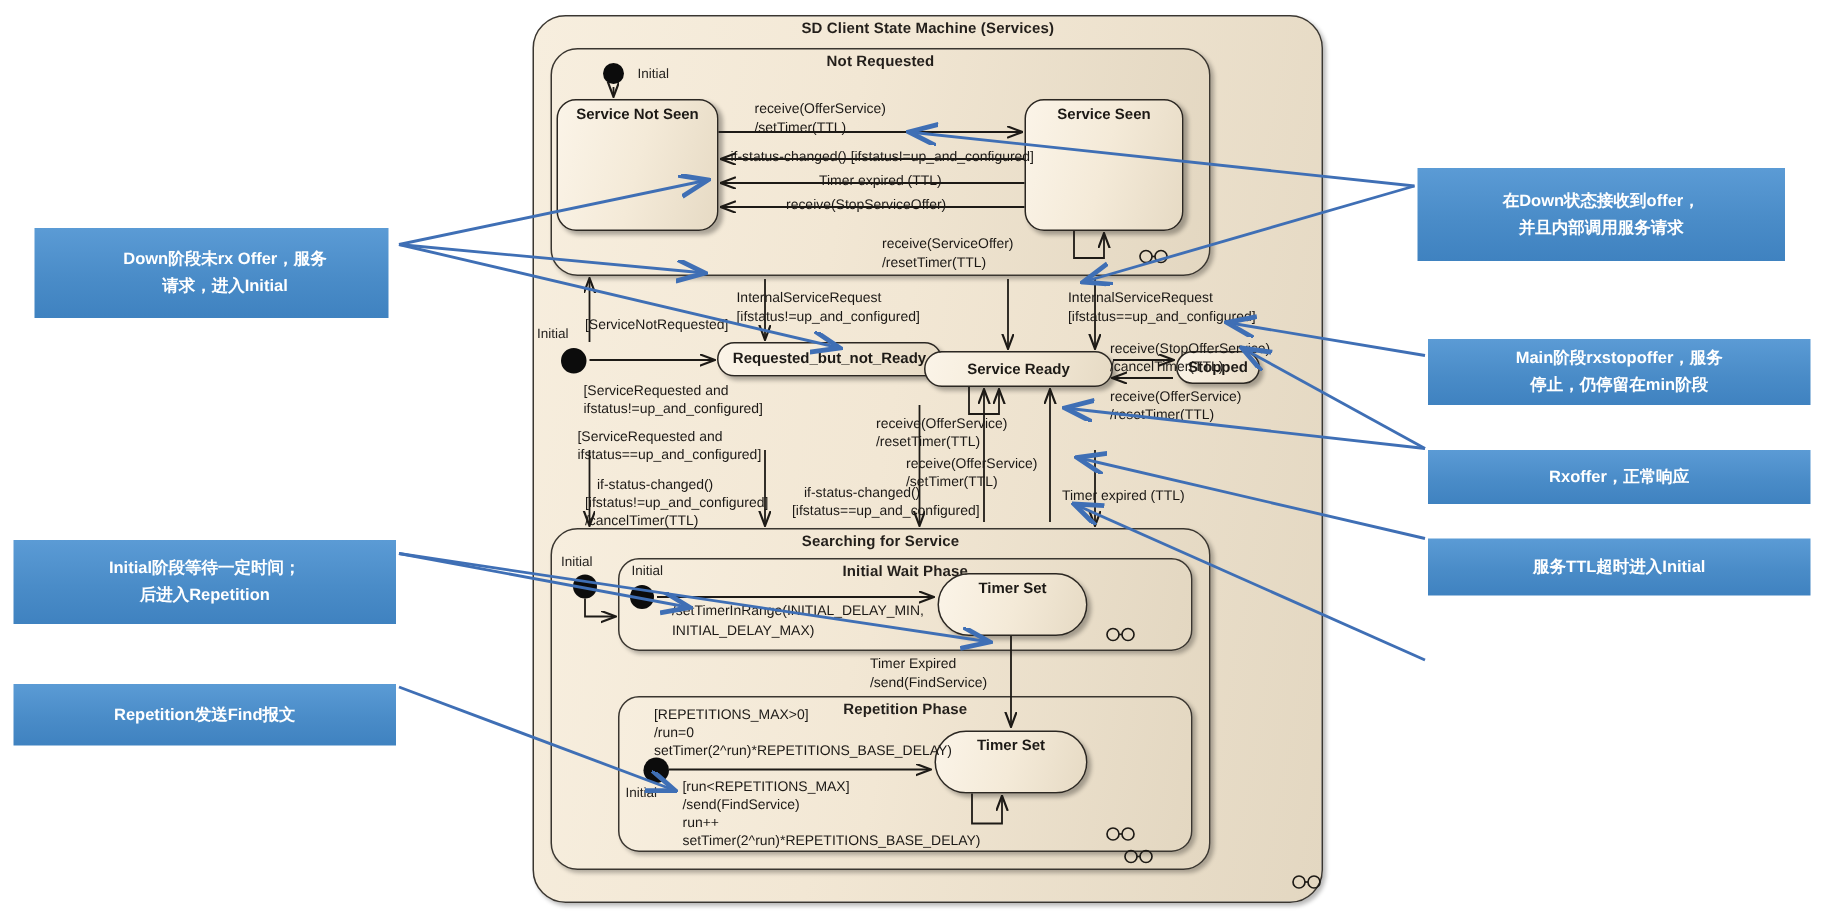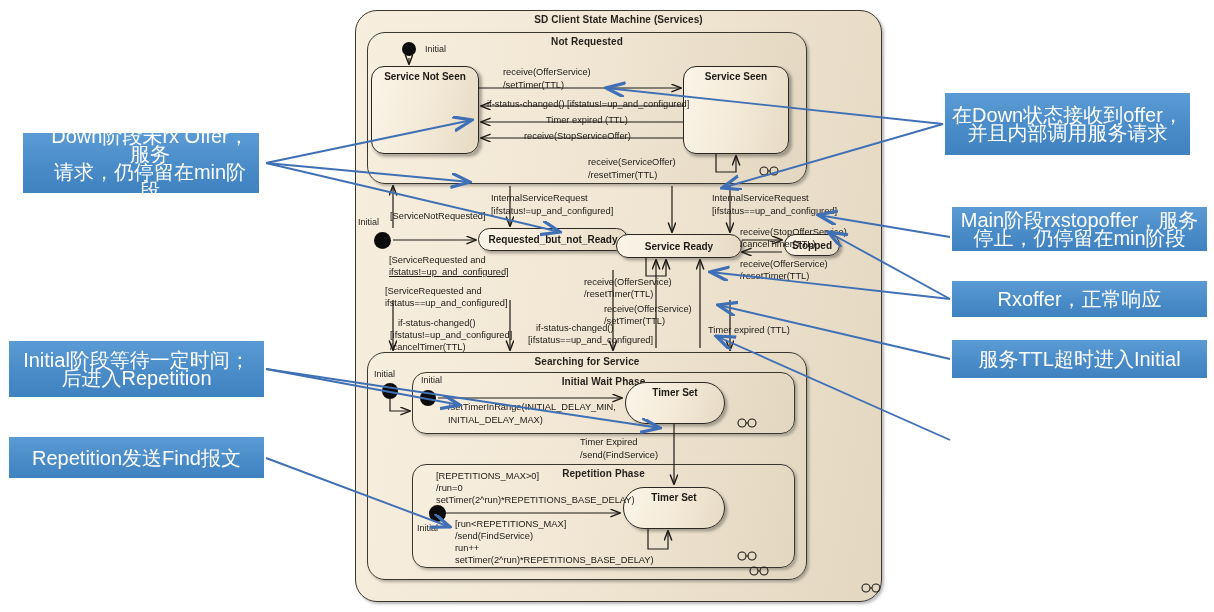--- a/index.html
+++ b/index.html
@@ -32,23 +32,23 @@
   .initdot{position:absolute;border-radius:50%;background:#0c0c0c;}
   .initlbl{position:absolute;font-size:9px;color:#262320;white-space:nowrap;}
 
   
   .tx{position:absolute;font-size:9.3px;color:#1b1815;white-space:nowrap;
       line-height:12.5px;}
 
   
   .note{position:absolute;box-sizing:border-box;
         background:linear-gradient(180deg,#5b9bd5 0%,#4a8cc8 55%,#3f82c0 100%);
-        color:#ffffff;font-weight:normal;display:flex;align-items:center;
+        color:#ffffff;font-weight:bold;display:flex;align-items:center;
         justify-content:center;text-align:center;line-height:18px;
-        font-size:20px;padding:3px 6px;}
+        font-size:11px;padding:3px 6px;margin-top:19px;}
 
   svg.ov{position:absolute;left:0;top:0;width:1214px;height:612px;
          pointer-events:none;}
 </style>
 </head>
 <body>
 
 <div id="stage">
 
   <div class="uml r-outer" style="left:355px;top:10px;width:527px;height:592px;">
@@ -86,21 +86,21 @@
   <div class="initdot" style="left:374px;top:232px;width:17px;height:17px;"></div>
   <div class="initlbl" style="left:358px;top:217px;">Initial</div>
 
   <div class="state r-pill pill" style="left:478px;top:228px;width:150px;height:23px;">Requested_but_not_Ready</div>
 
   <div class="state r-pill pill" style="left:616px;top:234px;width:126px;height:24px;">Service Ready</div>
 
   <div class="state r-state pill" style="left:784px;top:234px;width:56px;height:22px;">Stopped</div>
 
   <div class="tx" style="left:389px;top:254px;">[ServiceRequested and</div>
-  <div class="tx" style="left:389px;top:266px;text-decoration:underline;">ifstatus!=up_and_configured]</div>
+  <div class="tx" style="left:389px;top:266px;">ifstatus!=up_and_configured]</div>
   <div class="tx" style="left:385px;top:285px;">[ServiceRequested and</div>
   <div class="tx" style="left:385px;top:297px;">ifstatus==up_and_configured]</div>
 
   <div class="tx" style="left:398px;top:317px;">if-status-changed()</div>
   <div class="tx" style="left:390px;top:329px;">[ifstatus!=up_and_configured]</div>
   <div class="tx" style="left:390px;top:341px;">/cancelTimer(TTL)</div>
 
   <div class="tx" style="left:536px;top:322px;">if-status-changed()</div>
   <div class="tx" style="left:528px;top:334px;">[ifstatus==up_and_configured]</div>
 
@@ -225,21 +225,21 @@
         <path d="M758,571 L760,571"></path>
       <circle cx="866" cy="588" r="4"></circle>
         <circle cx="876" cy="588" r="4"></circle>
         <path d="M870,588 L872,588"></path>
     </g>
   </svg>
 
   <div class="note" style="left:23px;top:133px;width:236px;height:60px;padding-left:24px;">
     <div>
       <span>Down阶段未rx Offer，服务</span><br>
-      <span>请求，仍停留在min阶段</span>
+      <span>请求，进入Initial</span>
     </div>
   </div>
 
   <div class="note" style="left:9px;top:341px;width:255px;height:56px;">
     <div>
       <span>Initial阶段等待一定时间；</span><br>
       <span>后进入Repetition</span>
     </div>
   </div>
 

